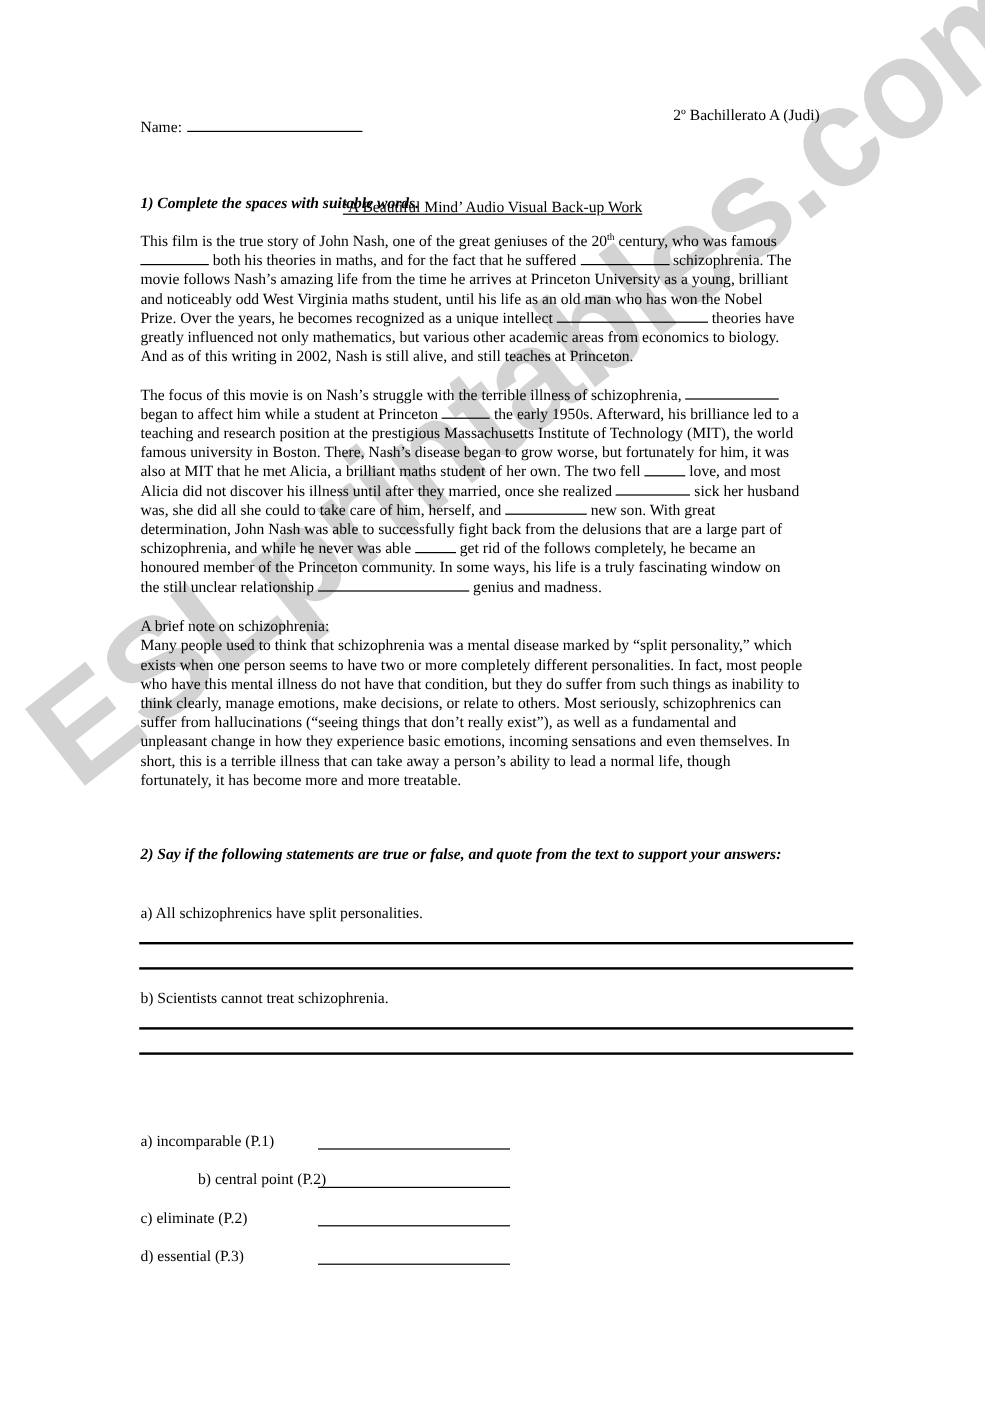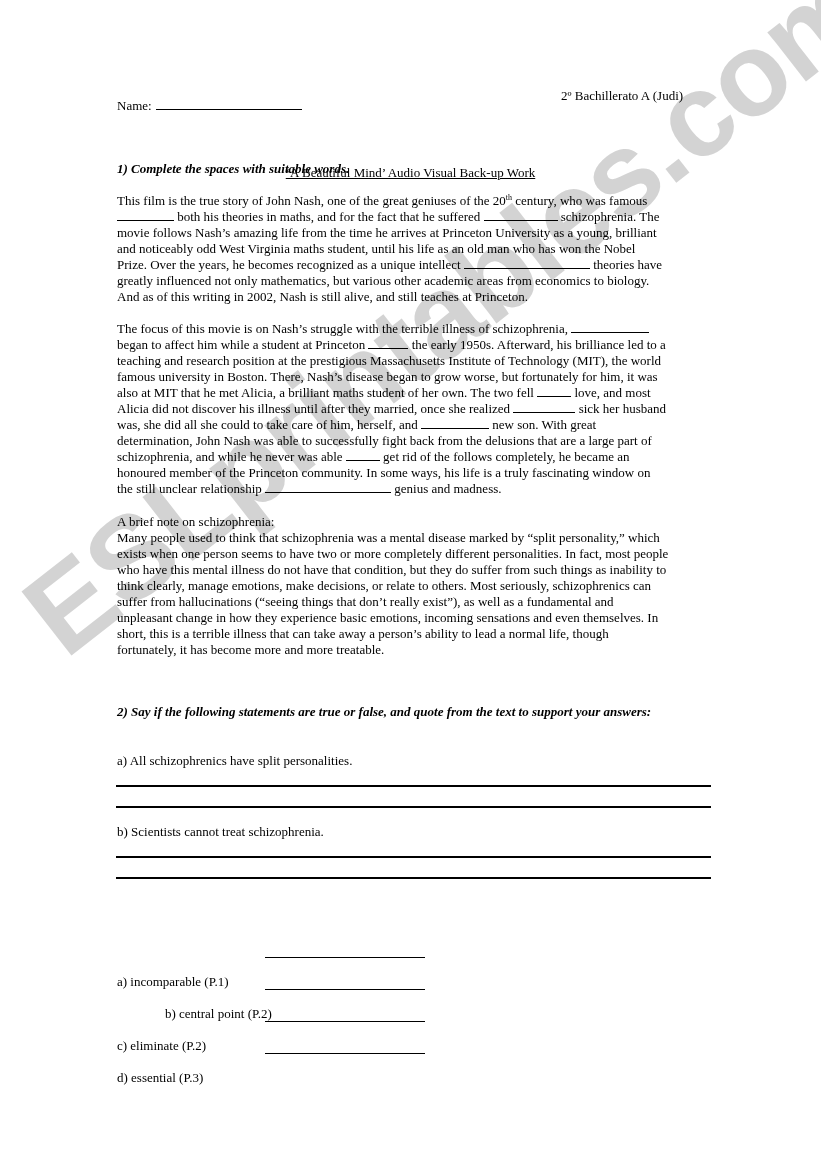--- a/index.html
+++ b/index.html
@@ -13,21 +13,21 @@
   .header-name { left: 117px; top: 97px; }
   .name-line { display: inline-block; width: 146px; border-bottom: 1px solid #000; margin-left: 4px; height: 12px; vertical-align: baseline; }
   .header-class { left: 561px; top: 88px; }
   .title { left: 0; width: 821px; text-align: center; top: 129px; text-decoration: underline; margin-top: 36px; }
   .task { left: 117px; font-weight: bold; font-style: italic; font-size: 13px; }
   .para { position: absolute; left: 117px; width: 600px; line-height: 16px; text-align: left; }
   .para p { margin: 0; font-family: Liberation Serif, serif; }
   .blank { display: inline-block; border-bottom: 1px solid #000; height: 11px; vertical-align: baseline; }
   sup { font-size: 8px; line-height: 0; }
   .rule { position: absolute; left: 116px; width: 595px; height: 2px; background: #000; }
-  .vocab-row { position: absolute; left: 117px; margin-top: 31px; }
+  .vocab-row { position: absolute; left: 117px; }
   .vocab-line { position: absolute; left: 265px; width: 160px; height: 1px; background: #000; }
   .watermark {
     position: absolute; left: 40px; top: 560px;
     font-family: "Liberation Sans", "DejaVu Sans", sans-serif;
     font-weight: bold; font-size: 118px; color: rgba(175,175,175,0.55);
     transform: rotate(-38deg); transform-origin: left center;
     white-space: nowrap; pointer-events: none; letter-spacing: -2px;
   }
 </style>
 </head>

